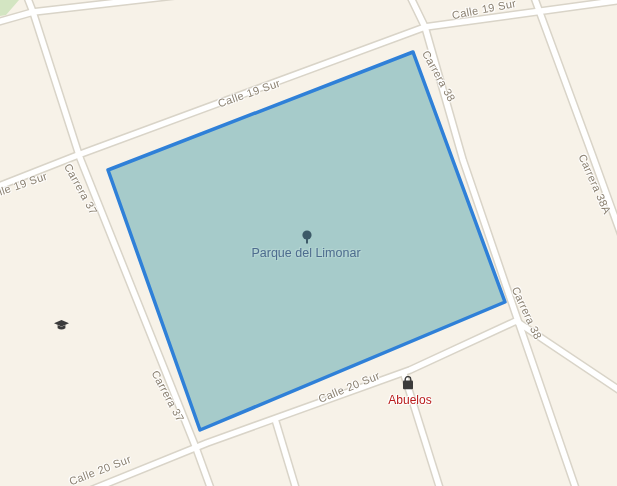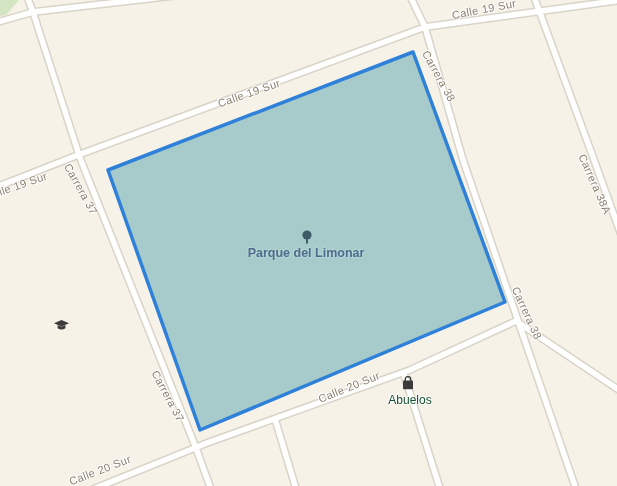--- a/index.html
+++ b/index.html
@@ -17,21 +17,21 @@
     white-space:nowrap;
     text-shadow:0 0 2px #fff,0 0 2px #fff,0 0 3px #fff,1px 1px 0 #fff,-1px -1px 0 #fff;
   }
   .poi-label{
     position:absolute;text-align:center;white-space:nowrap;
     text-shadow:0 0 2px #fff,0 0 3px #fff,1px 1px 0 #fff,-1px -1px 0 #fff;
   }
   .park-name{font-size:12.5px;color:#4d6c8e;
     text-shadow:0 0 2px #b6d6d4,0 0 3px #b6d6d4,1px 1px 0 #b6d6d4,-1px -1px 0 #b6d6d4;}
   .school-name{font-size:12px;color:#4a4a4a;line-height:17px;}
-  .shop-name{font-size:12px;color:#14532d;}
+  .shop-name{font-size:12px;color:#b91c1c;}
   .poi-icon{position:absolute;}
   .attribution{
     position:absolute;right:0;bottom:0;height:14px;
     background:rgba(255,255,255,.85);
     font-size:10.5px;line-height:14px;color:#333;
     padding:2px 4px 2px 6px;white-space:pre;
   }
   .attribution a{color:#0078a8;text-decoration:none;cursor:pointer;}
 </style>
 </head>
@@ -78,21 +78,21 @@
   <div class="street-label" style="left:439px;top:76px;transform:translate(-50%,-50%) rotate(61deg);">Carrera 38</div>
   <div class="street-label" style="left:527px;top:313px;transform:translate(-50%,-50%) rotate(65deg);">Carrera 38</div>
   <div class="street-label" style="left:595px;top:184px;transform:translate(-50%,-50%) rotate(66deg);">Carrera 38A</div>
   <div class="street-label" style="left:349px;top:387px;transform:translate(-50%,-50%) rotate(-22deg);">Calle 20 Sur</div>
   <div class="street-label" style="left:100px;top:470px;transform:translate(-50%,-50%) rotate(-21deg);">Calle 20 Sur</div>
 
   <svg class="poi-icon" style="left:300px;top:230px;" width="14" height="15" viewBox="0 0 14 15">
     <circle cx="7" cy="5" r="4.6" fill="#3d5a68"></circle>
     <rect x="6" y="8" width="2" height="5.5" fill="#3d5a68"></rect>
   </svg>
-  <div class="poi-label park-name" style="left:306px;top:253px;transform:translate(-50%,-50%);font-weight:bold;">Parque del Limonar</div>
+  <div class="poi-label park-name" style="left:306px;top:253px;transform:translate(-50%,-50%);">Parque del Limonar</div>
 
   <svg class="poi-icon" style="left:54px;top:320px;" width="15" height="12" viewBox="0 0 15 12">
     <polygon points="7.5,0 15,3.2 7.5,6.4 0,3.2" fill="#3b3b3b"></polygon>
     <path d="M 3.6,5 L 3.6,8.2 Q 7.5,10.6 11.4,8.2 L 11.4,5 L 7.5,6.8 Z" fill="#3b3b3b"></path>
   </svg>
 
   <svg class="poi-icon" style="left:402px;top:376px;" width="12" height="14" viewBox="0 0 12 14">
     <path d="M 3.2,5 L 3.2,3.4 a 2.8,2.8 0 0 1 5.6,0 L 8.8,5" fill="none" stroke="#3b3b3b" stroke-width="1.4"></path>
     <rect x="1" y="4.6" width="10" height="8.6" rx="1" fill="#3b3b3b"></rect>
   </svg>

